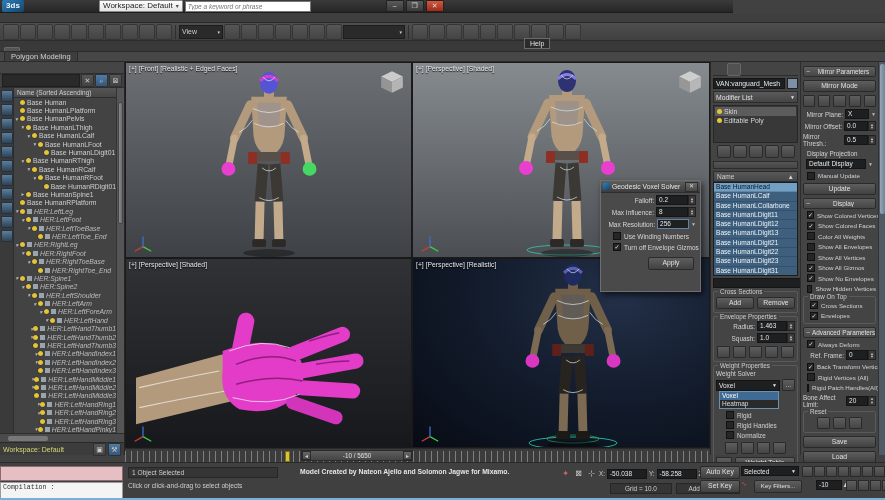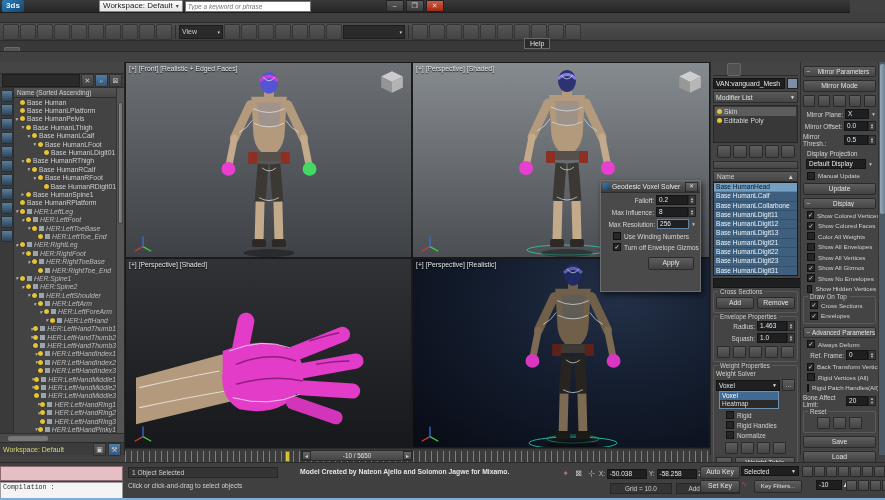--- a/index.html
+++ b/index.html
@@ -1,21 +1,21 @@
 <!DOCTYPE html>
 <html><head>
 <meta charset="utf-8">
 <style>
   html,body{margin:0;padding:0;background:#222;}
   body{font-family:"Liberation Sans",sans-serif;font-size:8px;color:#d4d4d4;-webkit-font-smoothing:none;}
   #app{position:relative;width:885px;height:500px;background:#414141;overflow:hidden;}
   .abs{position:absolute;}
   .row{display:flex;align-items:center;}
   
-  #titlebar{left:0;top:0;width:850px;height:13px;background:linear-gradient(#3a3a3a,#262626);border-bottom:1px solid #1c1c1c;display:flex;align-items:center;gap:2px;padding:0 2px;box-sizing:border-box;}
+  #titlebar{left:0;top:0;width:733px;height:13px;background:linear-gradient(#3a3a3a,#262626);border-bottom:1px solid #1c1c1c;display:flex;align-items:center;gap:2px;padding:0 2px;box-sizing:border-box;}
   .applogo{width:22px;height:12px;background:linear-gradient(145deg,#2d7fb9,#14456e);border-radius:2px;color:#eaf4fb;font-weight:bold;font-size:8px;text-align:center;line-height:12px;}
   .qicon{width:11px;height:11px;text-align:center;line-height:11px;color:#c9c9c9;font-size:8px;}
   .combo{background:linear-gradient(#fdfdfd,#e4e4e4);color:#222;border:1px solid #8a8a8a;height:10px;line-height:10px;padding:0 3px;display:flex;align-items:center;gap:3px;border-radius:1px;}
   .combo .car{font-size:6px;color:#444;}
   #wintitle{flex:1;text-align:center;color:#cfcfcf;font-size:7.5px;white-space:nowrap;overflow:hidden;}
   #winsearch{width:120px;height:9px;background:#fff;border:1px solid #777;color:#888;font-size:6.5px;font-style:italic;padding:0 2px;}
   .winbtn{width:16px;height:10px;background:linear-gradient(#5a5a5a,#3a3a3a);border:1px solid #222;color:#ddd;font-size:7px;text-align:center;line-height:9px;border-radius:1px;}
   .winbtn.close{background:linear-gradient(#d2593f,#a02a18);}
   
   #menubar{left:0;top:13px;width:885px;height:10px;background:#3f3f3f;border-bottom:1px solid #2a2a2a;display:flex;align-items:center;padding-left:28px;box-sizing:border-box;}
@@ -272,20 +272,23 @@
   <div id="ribbontabs" class="abs">
     <div class="row">
 
     <span class="rtab active"></span>
         <span class="rtab"></span>
         <span class="rtab"></span>
         <span class="rtab"></span>
         <span class="rtab"></span>
       </div>
   </div>
+  <div id="ribbonpanel" class="abs">
+    <span class="rpanelbtn">Polygon Modeling</span>
+  </div>
 
   <div id="explorer" class="abs">
     <div id="exmenu">
       <div class="row">
 
       <span></span>
           <span></span>
           <span></span>
           <span></span>
         </div>

